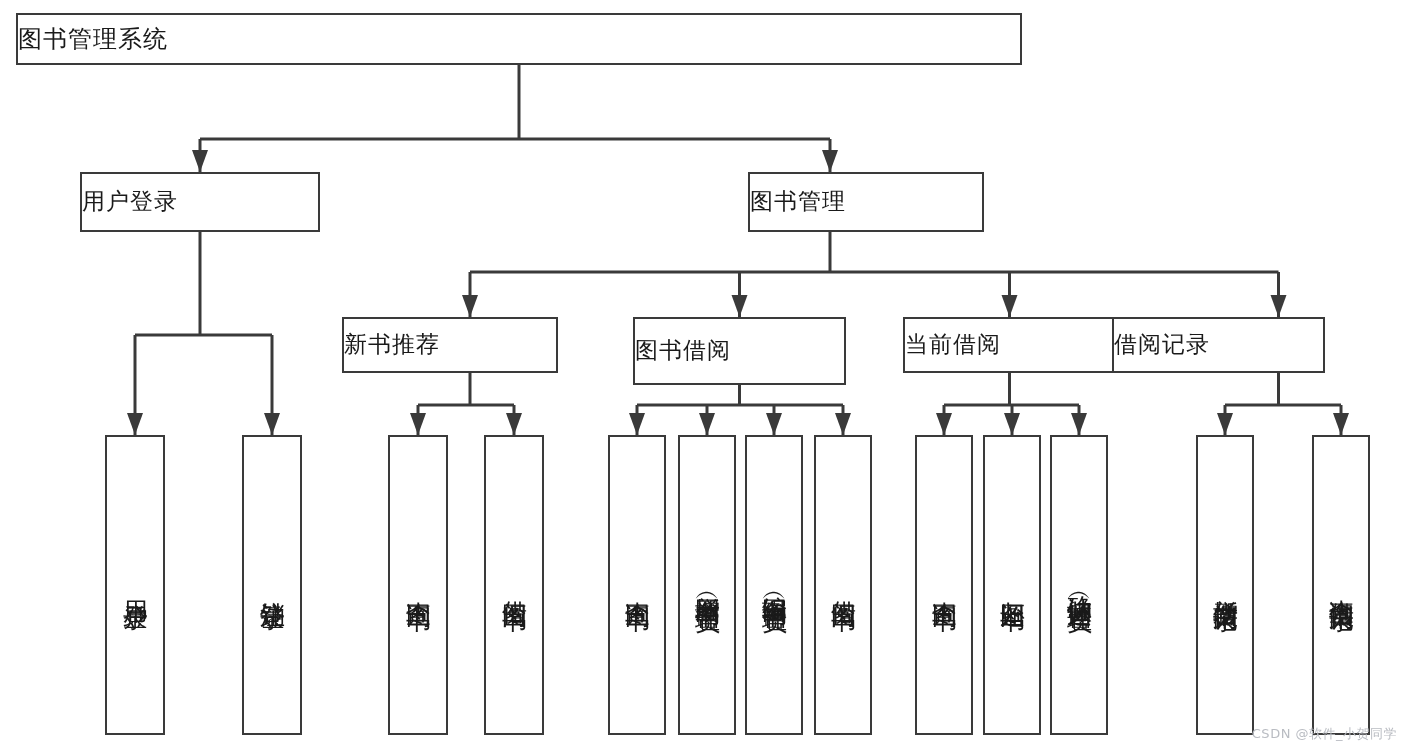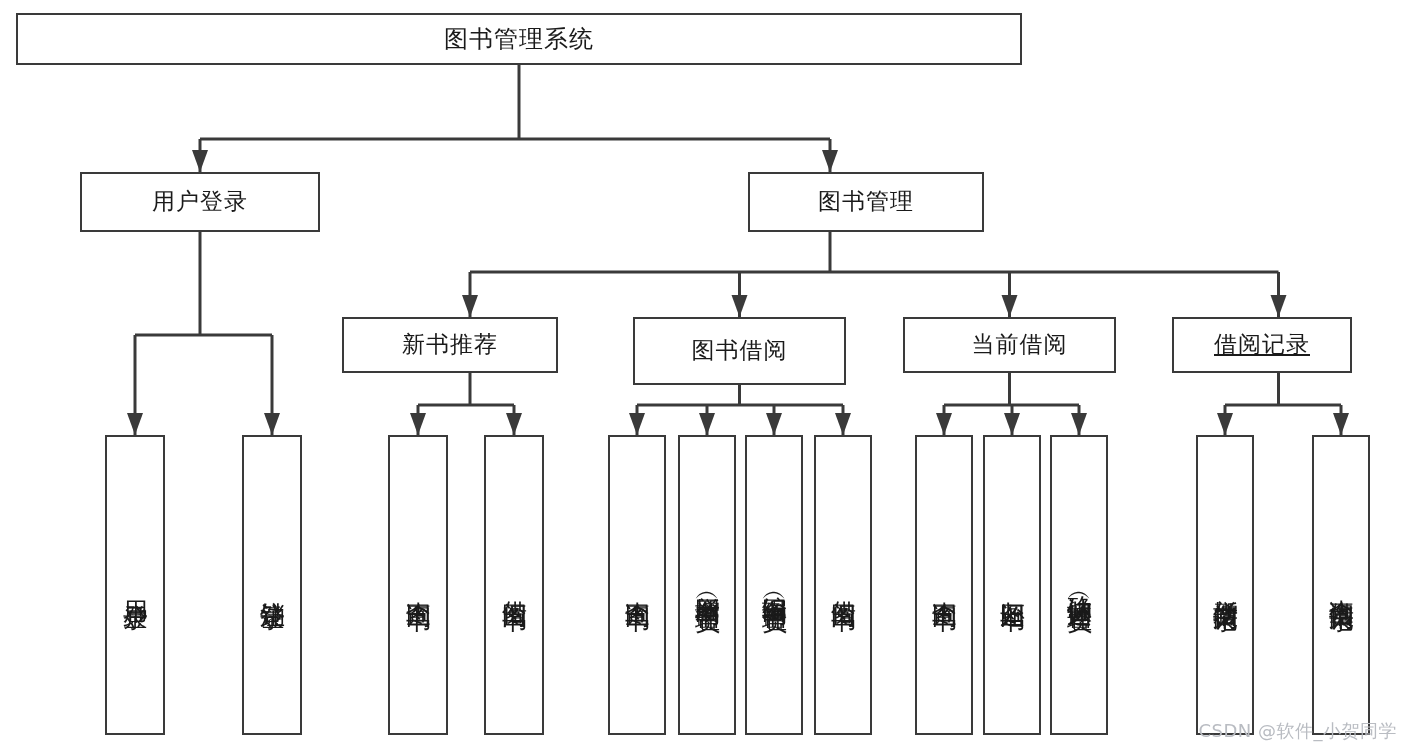--- a/index.html
+++ b/index.html
@@ -26,21 +26,21 @@
     height: 747px;
     pointer-events: none;
   }
   .node {
     position: absolute;
     box-sizing: border-box;
     border: 2.5px solid #3a3a3a;
     background: #ffffff;
     display: flex;
     align-items: center;
-    justify-content: center;
+    justify-content: flex-start;
     color: #1a1a1a;
     overflow: hidden;
   }
   .node.horiz {
     font-size: 23px;
     letter-spacing: 1px;
     line-height: 1.1;
   }
   .node.vert {
     writing-mode: vertical-rl;
@@ -53,21 +53,21 @@
     justify-content: center;
     text-align: center;
   }
   .node.root {
     font-size: 24px;
   }
   #watermark {
     position: absolute;
     right: 8px;
     bottom: 4px;
-    font-size: 18px;
+    font-size: 13px;
     color: #b9bcc2;
     letter-spacing: 0.5px;
     white-space: nowrap;
     font-family: "DejaVu Sans", "Liberation Sans", sans-serif;
   }
 </style>
 </head>
 <body>
 
 <div id="diagram-canvas">
@@ -137,24 +137,24 @@
   <div class="node horiz" style="left: 712px; top: 172px; width: 236px; height: 60px; margin-left: 36px;">
       <span>图书管理</span>
     </div>
 
   <div class="node horiz" style="left: 342px; top: 317px; width: 216px; height: 56px;">
       <span>新书推荐</span>
     </div>
   <div class="node horiz" style="left: 633px; top: 317px; width: 213px; height: 68px;">
       <span>图书借阅</span>
     </div>
-  <div class="node horiz" style="left: 903px; top: 317px; width: 213px; height: 56px; padding-left: 20px;">
+  <div class="node horiz" style="left: 903px; top: 317px; width: 213px; height: 56px;">
       <span>当前借阅</span>
     </div>
-  <div class="node horiz" style="left: 1172px; top: 317px; width: 180px; height: 56px; text-decoration: underline;">
+  <div class="node horiz" style="left: 1112px; top: 317px; width: 213px; height: 56px;">
       <span>借阅记录</span>
     </div>
 
   <div class="node vert" style="left: 105px; top: 435px; width: 60px; height: 300px;">
       <span>用户登录</span>
     </div>
   <div class="node vert" style="left: 242px; top: 435px; width: 60px; height: 300px;">
       <span>注销登录</span>
     </div>
 

